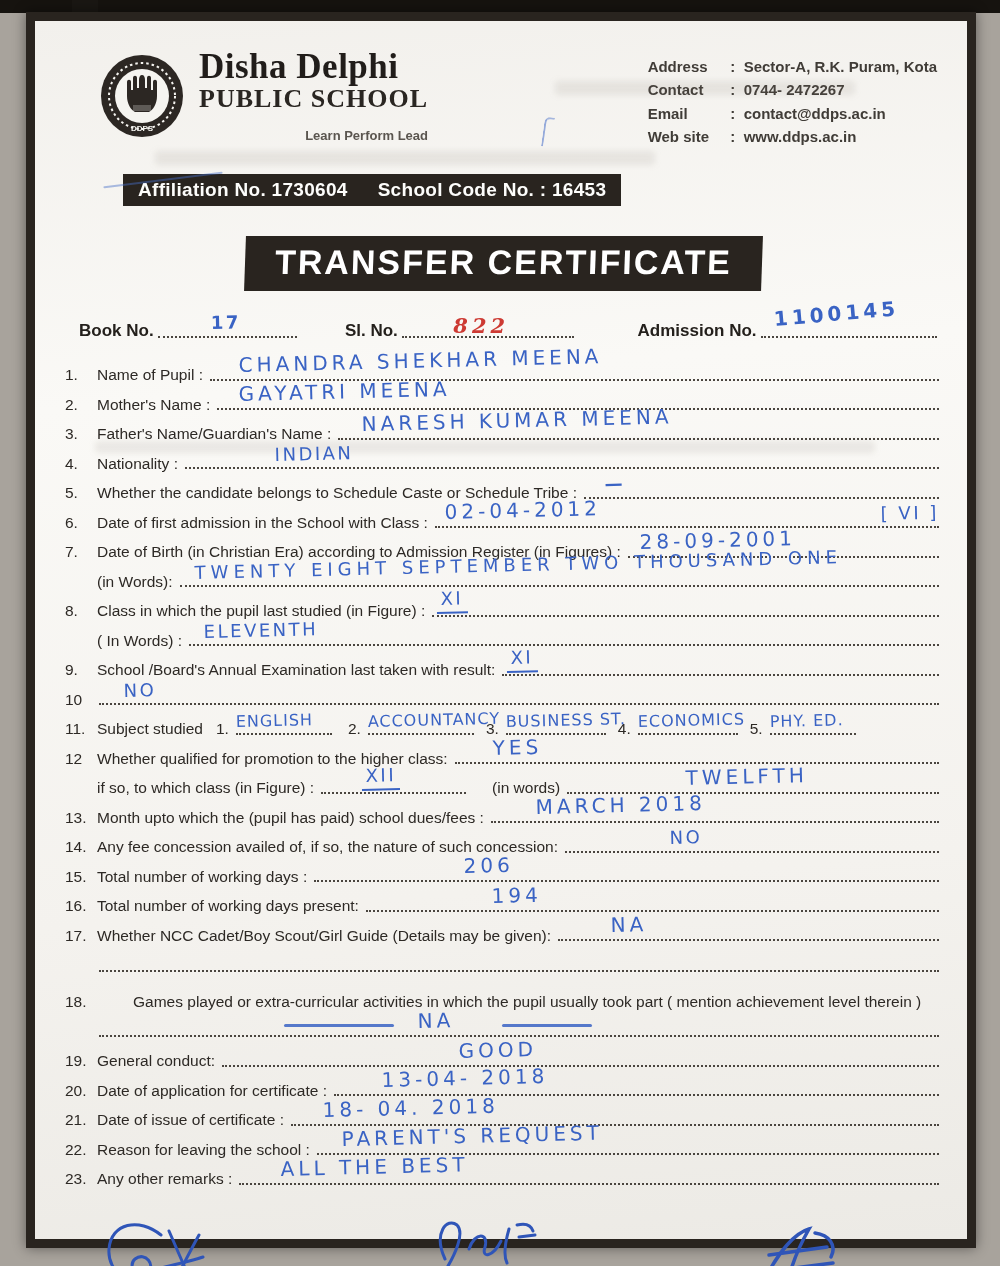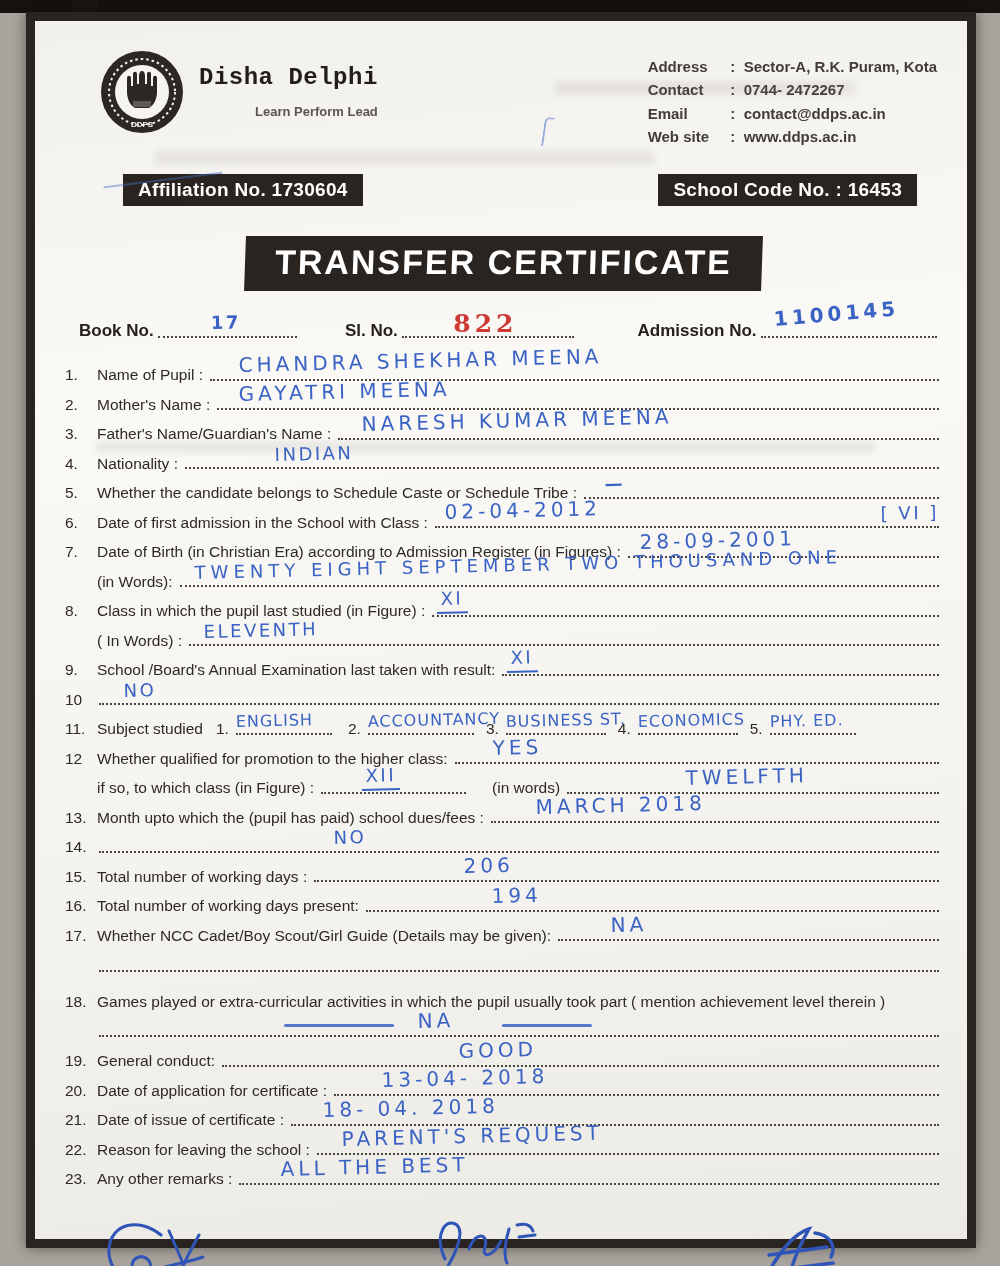--- a/index.html
+++ b/index.html
@@ -19,30 +19,30 @@
     box-shadow:0 0 12px rgba(0,0,0,.45);
     padding:18px 26px 10px 30px;
   }
   
   .bleed { position:absolute; background:rgba(120,115,108,.12); filter:blur(3px); border-radius:4px; }
 
   
   .hdr { display:flex; justify-content:space-between; align-items:flex-start; margin-top:10px; }
   .brand { display:flex; align-items:center; gap:14px; margin-left:34px; }
   .brand-names { display:flex; flex-direction:column; }
-  .school-1 { font-family:Liberation Mono, monospace; font-weight:bold; font-size:24px; color:#211d1a; letter-spacing:.5px; line-height:1; }
+  .school-1 { font-family:Liberation Serif, serif; font-weight:bold; font-size:35px; color:#211d1a; letter-spacing:.5px; line-height:1; }
   .school-2 { font-family:"Liberation Serif", serif; font-weight:bold; font-size:26px; color:#2a2622; letter-spacing:1px; line-height:1.15; }
   .tagline  { font-size:13px; font-weight:bold; color:#5a554f; text-align:right; margin-top:14px; }
   .contact { margin-top:6px; margin-right:4px; font-size:15px; font-weight:bold; color:#403c37; }
   .contact .crow { display:flex; line-height:1.55; }
   .contact .clabel { width:74px; text-align:left; }
   .contact .csep { width:22px; text-align:center; }
 
   
-  .codes { display:flex; justify-content:space-between; margin:26px 24px 0 58px; }
+  .codes { display:flex; margin:26px 24px 0 58px; }
   .black-box { background:#29241f; color:#fdfdfb; font-weight:bold; font-size:19px; padding:5px 15px; letter-spacing:.3px; }
   .title-wrap { text-align:center; margin-top:30px; }
   .title-box {
     display:inline-block; background:#29241f; color:#ffffff; font-weight:bold;
     font-size:34px; letter-spacing:2px; padding:7px 30px 9px; transform:skewX(-2deg);
   }
 
   
   .serial { display:flex; margin:30px 0 14px 14px; font-weight:bold; font-size:17px; color:#24201c; align-items:flex-end; }
   .serial .slabel { white-space:nowrap; }
@@ -61,21 +61,21 @@
     position:absolute; bottom:1px; white-space:nowrap;
     font-family:"DejaVu Sans", sans-serif; color:#3a63c4;
     font-size:18px; letter-spacing:2.5px;
     transform:rotate(-1.4deg); transform-origin:left bottom;
   }
   .hw.big { font-size:20px; letter-spacing:4px; }
   .hw.uline { border-bottom:2px solid #3a63c4; padding:0 4px 1px; }
   .stamp {
     position:absolute; bottom:-2px; left:30%;
     font-family:"DejaVu Serif", serif; color:#cd3a33;
-    font-size:25px; letter-spacing:4px;
+    font-size:21px; letter-spacing:4px;font-style:italic;
   }
   .strike { position:absolute; bottom:8px; height:3px; background:#3a63c4; opacity:.85; border-radius:2px; }
 
   
   .sigs { display:flex; margin-top:26px; align-items:flex-end; }
   .sig-col { text-align:center; position:relative; }
   .sig-col.left { width:26%; }
   .sig-col.center { width:44%; }
   .sig-col.right { width:30%; }
   .sig-svg { display:block; margin:0 auto -6px; }
@@ -108,20 +108,21 @@
         <circle cx="43" cy="43" r="41" fill="#2c2723"></circle>
         <circle cx="43" cy="43" r="33" fill="none" stroke="#f5f4f0" stroke-width="2" stroke-dasharray="2.5 3"></circle>
         <circle cx="43" cy="43" r="27" fill="#f5f4f0"></circle>
 
         <path d="M43 22 c-2 0 -3 2 -3 5 v8 h-2 v-10 c0 -3 -4 -3 -4 0 v12 h-2 v-8 c0 -3 -4 -3 -4 0 v14 c0 8 4 14 8 16 h14 c4 -2 8 -8 8 -16 v-14 c0 -3 -4 -3 -4 0 v8 h-2 v-12 c0 -3 -4 -3 -4 0 v10 h-2 v-8 c0 -3 -1 -5 -3 -5 z" fill="#2c2723"></path>
         <path d="M34 52 h18 v6 h-18 z" fill="#f5f4f0" opacity=".25"></path>
         <text x="43" y="78" text-anchor="middle" font-size="8" font-weight="bold" fill="#f5f4f0" font-family="Liberation Sans, sans-serif">DDPS</text>
       </svg>
       <div class="brand-names">
         <span class="school-1">Disha Delphi</span>
+        <span class="school-2">PUBLIC SCHOOL</span>
         <span class="tagline">Learn Perform Lead</span>
       </div>
     </div>
 
     <div class="contact">
       <div class="crow">
         <span class="clabel">Address</span>
         <span class="csep">:</span>
         <span class="cval">Sector-A, R.K. Puram, Kota</span>
       </div>
@@ -313,20 +314,21 @@
     <div class="row">
       <span class="num">13.</span>
       <span class="lbl">Month upto which the (pupil has paid) school dues/fees :</span>
       <span class="fill">
         <span class="hw big" style="left:10%;">MARCH 2018</span>
       </span>
     </div>
 
     <div class="row">
       <span class="num">14.</span>
+      <span class="lbl">Any fee concession availed of, if so, the nature of such concession:</span>
       <span class="fill">
         <span class="hw" style="left:28%;">NO</span>
       </span>
     </div>
 
     <div class="row">
       <span class="num">15.</span>
       <span class="lbl">Total number of working days :</span>
       <span class="fill">
         <span class="hw big" style="left:24%;">206</span>
@@ -347,21 +349,21 @@
       <span class="fill">
         <span class="hw big" style="left:14%;">NA</span>
       </span>
     </div>
 
     <div class="row" style="min-height:31px;">
       <span class="num"></span>
       <span class="fill"></span>
     </div>
 
-    <div class="row" style="margin-top:6px;">
+    <div class="row" style="margin-top:6px;gap:36px;">
       <span class="num">18.</span>
       <span class="lbl">Games played or extra-curricular activities in which the pupil usually took part ( mention achievement level therein )</span>
     </div>
     <div class="row">
       <span class="num"></span>
       <span class="fill">
         <span class="strike" style="left:22%; width:110px;"></span>
         <span class="hw big" style="left:38%;">NA</span>
         <span class="strike" style="left:48%; width:90px;"></span>
       </span>

